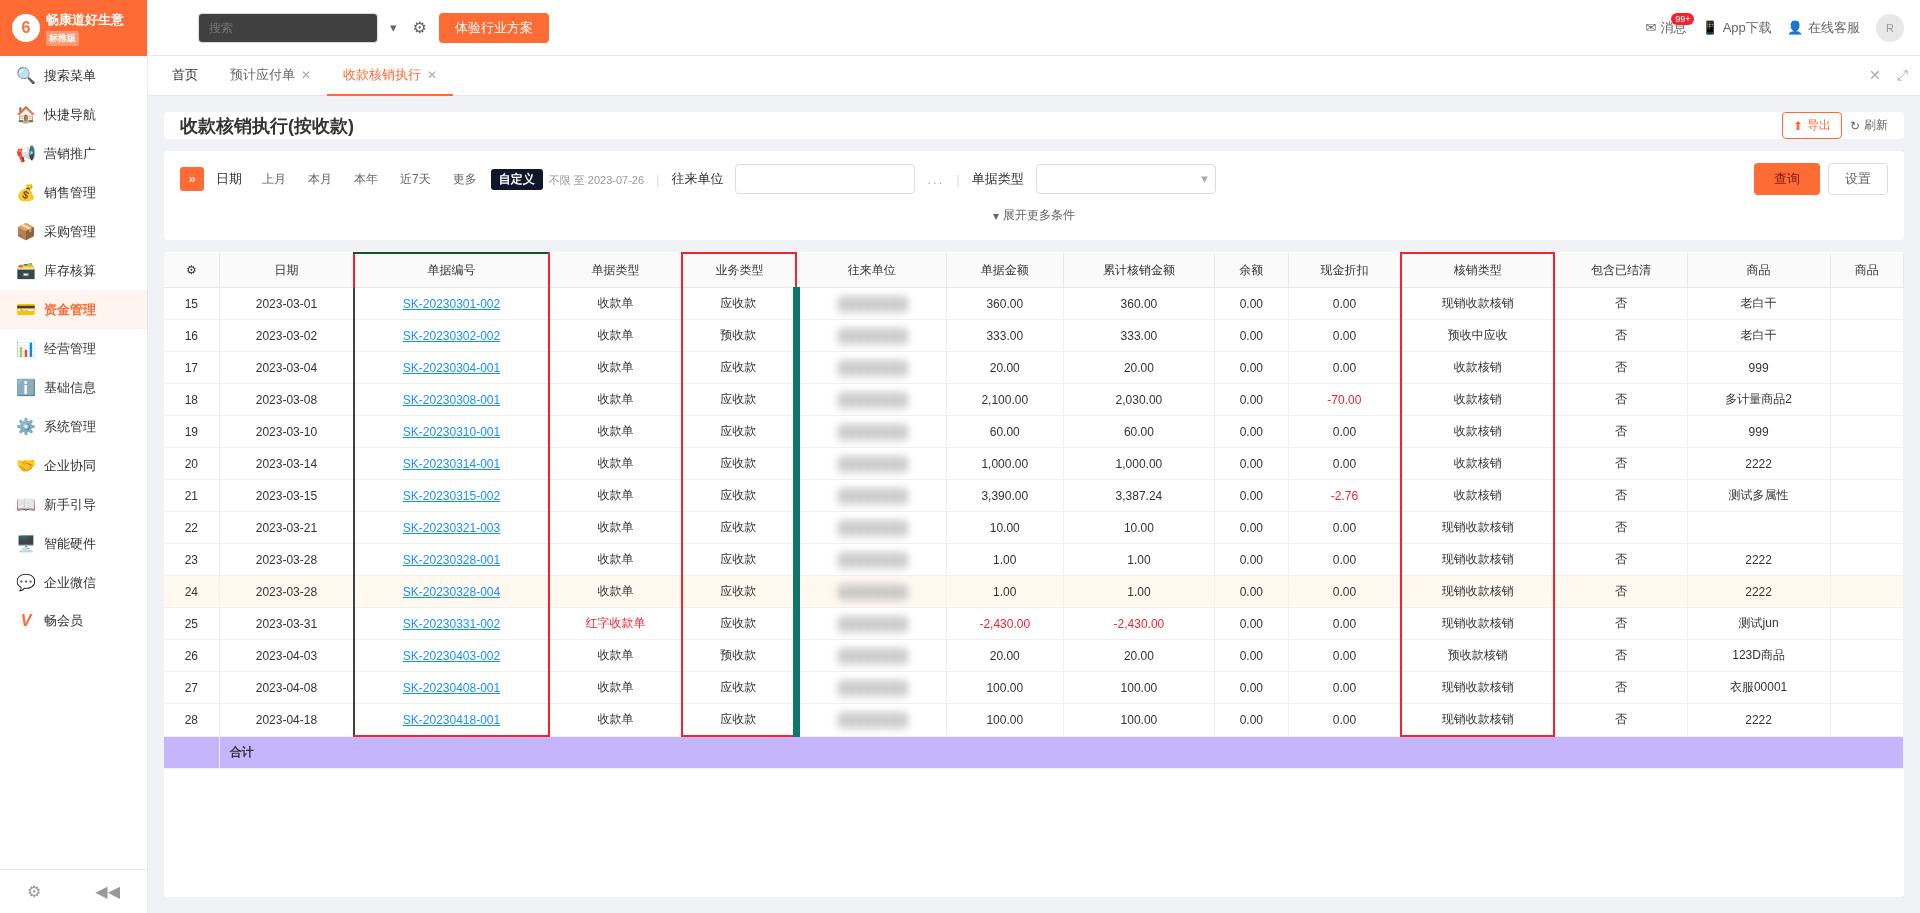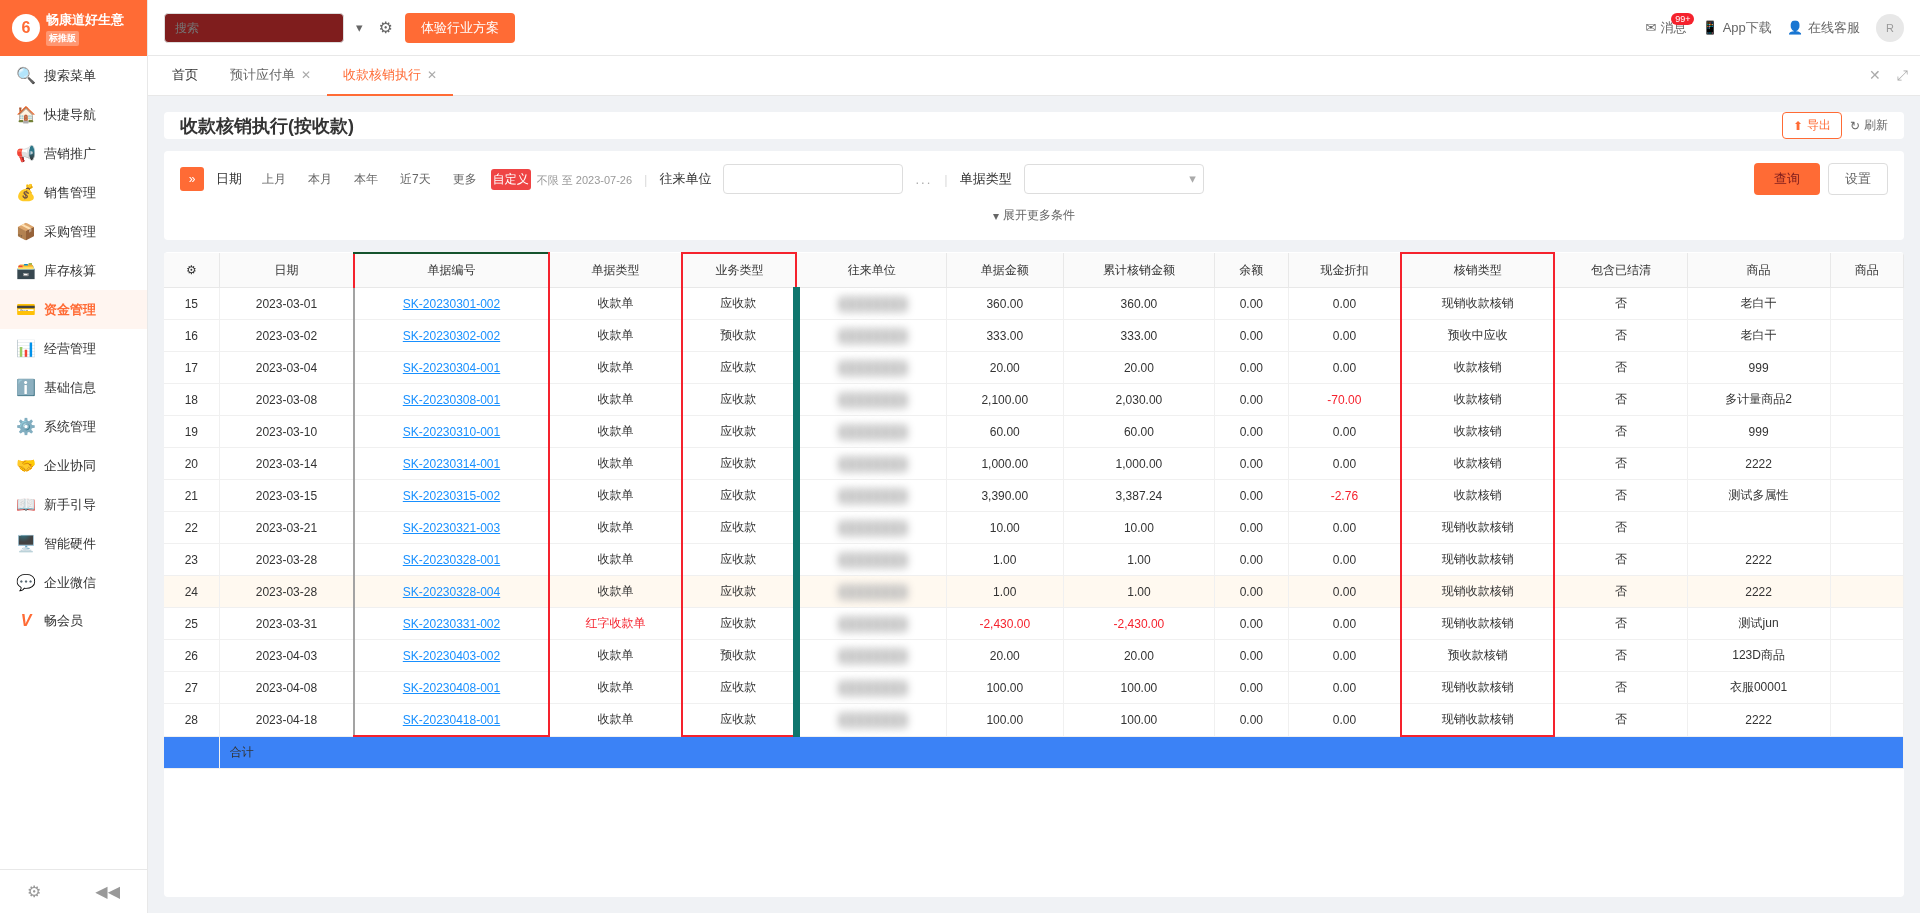--- a/index.html
+++ b/index.html
@@ -14,21 +14,21 @@
     .sidebar-item.active { background: #fff5f0; color: #ff6b35; font-weight: bold; }
     .sidebar-item .icon { font-size: 16px; width: 20px; text-align: center; }
     .sidebar-bottom { margin-top: auto; border-top: 1px solid #e8e8e8; padding: 8px 0; display: flex; align-items: center; justify-content: space-around; }
     .sidebar-bottom-btn { color: #999; cursor: pointer; padding: 4px 8px; font-size: 16px; }
 
     
     .main { flex: 1; display: flex; flex-direction: column; overflow: hidden; }
 
     
     .topbar { height: 56px; background: white; border-bottom: 1px solid #e8e8e8; display: flex; align-items: center; padding: 0 16px; gap: 12px; }
-    .topbar-search { flex: 0 0 180px; height: 30px; border: 1px solid #ddd; border-radius: 4px; padding: 0 10px; font-size: 12px; color: #999; background: #7f1d1d; }
+    .topbar-search { flex: 0 0 180px; height: 30px; border: 1px solid #ddd; border-radius: 4px; padding: 0 10px; font-size: 12px; color: #999; background: #404040; margin-left: 34px; }
     .topbar-dropdown-btn { display: flex; align-items: center; gap: 4px; color: #666; cursor: pointer; font-size: 13px; }
     .topbar-gear { color: #666; cursor: pointer; font-size: 16px; margin-left: 4px; }
     .topbar-solution-btn { background: #ff6b35; color: white; border: none; border-radius: 4px; padding: 6px 16px; cursor: pointer; font-size: 13px; }
     .topbar-right { margin-left: auto; display: flex; align-items: center; gap: 16px; color: #666; font-size: 13px; }
     .topbar-right .notif { position: relative; cursor: pointer; }
     .notif-badge { position: absolute; top: -6px; right: -8px; background: #f5222d; color: white; font-size: 9px; border-radius: 8px; padding: 1px 4px; }
     .topbar-right-item { display: flex; align-items: center; gap: 4px; cursor: pointer; color: #666; }
     .user-avatar { width: 28px; height: 28px; background: #e8e8e8; border-radius: 50%; display: flex; align-items: center; justify-content: center; color: #999; font-size: 11px; }
 
     
@@ -47,21 +47,21 @@
     .export-btn { display: flex; align-items: center; gap: 4px; color: #ff6b35; border: 1px solid #ff6b35; border-radius: 4px; padding: 4px 10px; cursor: pointer; font-size: 12px; background: white; }
     .refresh-btn { display: flex; align-items: center; gap: 4px; color: #666; border: none; background: none; cursor: pointer; font-size: 12px; }
 
     
     .filter-bar { background: white; border-radius: 4px; padding: 12px 16px; }
     .filter-row { display: flex; align-items: center; gap: 12px; flex-wrap: wrap; }
     .filter-expand-btn { width: 24px; height: 24px; background: #ff6b35; color: white; border: none; border-radius: 3px; cursor: pointer; font-size: 12px; display: flex; align-items: center; justify-content: center; }
     .filter-label { color: #333; font-size: 13px; white-space: nowrap; }
     .filter-date-options { display: flex; gap: 6px; flex-wrap: wrap; align-items: center; }
     .filter-date-btn { padding: 2px 8px; border: none; background: none; cursor: pointer; color: #666; font-size: 12px; }
-    .filter-date-btn.custom { background: #ef4444; color: white; border-radius: 3px; padding: 2px 2px; }
+    .filter-date-btn.custom { background: #0f172a; color: white; border-radius: 3px; padding: 2px 8px; font-weight: bold; }
     .filter-date-range { color: #999; font-size: 11px; margin-top: 2px; }
     .filter-separator { color: #ddd; }
     .filter-input { height: 30px; border: 1px solid #ddd; border-radius: 4px; padding: 0 10px; font-size: 12px; min-width: 150px; }
     .filter-select { height: 30px; border: 1px solid #ddd; border-radius: 4px; padding: 0 10px; font-size: 12px; min-width: 150px; appearance: none; background: white; }
     .filter-ellipsis { color: #aaa; letter-spacing: 2px; }
     .filter-query-btn { background: #ff6b35; color: #7f1d1d; border: none; border-radius: 4px; padding: 6px 20px; cursor: pointer; font-size: 13px; }
     .filter-setting-btn { background: white; color: #666; border: 1px solid #ddd; border-radius: 4px; padding: 6px 16px; cursor: pointer; font-size: 13px; margin-left: auto; }
     .expand-more-btn { display: flex; align-items: center; gap: 4px; color: #666; cursor: pointer; font-size: 12px; padding: 4px 8px; }
 
     
@@ -70,33 +70,33 @@
     table { width: 100%; border-collapse: collapse; font-size: 12px; }
     thead tr { background: #fafafa; }
     th { padding: 8px 10px; text-align: center; border-bottom: 1px solid #e8e8e8; border-right: 1px solid #e8e8e8; color: #333; font-weight: 500; white-space: nowrap; position: sticky; top: 0; background: #fafafa; z-index: 1; }
     td { padding: 7px 10px; text-align: center; border-bottom: 1px solid #f0f0f0; border-right: 1px solid #f0f0f0; color: #333; white-space: nowrap; }
     tr.highlighted td { background: #fff9f0; }
     .link-text { color: #1890ff; text-decoration: underline; cursor: pointer; }
     .red-text { color: #f5222d; }
     .blurred { color: transparent; text-shadow: 0 0 8px #aaa; user-select: none; }
 
     
-    .col-order-no { border-left: 2px solid #a3a3a3; border-right: 2px solid #f5222d; }
+    .col-order-no { border-left: 2px solid #404040; border-right: 2px solid #f5222d; }
     .col-biz-type { border-left: 2px solid #f5222d; border-right: 7px solid #0f766e; }
     .col-verify-type { border-left: 2px solid #f5222d; border-right: 2px solid #f5222d; }
 
     th.col-order-no-h { border-left: 2px solid #f5222d; border-right: 2px solid #f5222d; border-top: 2px solid #14532d; }
     th.col-biz-type-h { border-left: 2px solid #f5222d; border-right: 2px solid #f5222d; border-top: 2px solid #f5222d; }
     th.col-verify-type-h { border-left: 2px solid #f5222d; border-right: 2px solid #f5222d; border-top: 2px solid #f5222d; }
 
     tr:last-child td.col-order-no { border-bottom: 2px solid #f5222d; }
     tr:last-child td.col-biz-type { border-bottom: 2px solid #f5222d; }
     tr:last-child td.col-verify-type { border-bottom: 2px solid #f5222d; }
 
-    .footer-row td { background: #3b82f6; font-weight: 400; }
+    .footer-row td { background: #c4b5fd; font-weight: 700; }
 
     
     .table-scroll::-webkit-scrollbar { height: 6px; width: 6px; }
     .table-scroll::-webkit-scrollbar-thumb { background: #ccc; border-radius: 3px; }
     .filter-actions { display: flex; gap: 8px; margin-left: auto; }
   </style>
 </head>
 <body>
 
 <div class="sidebar">

